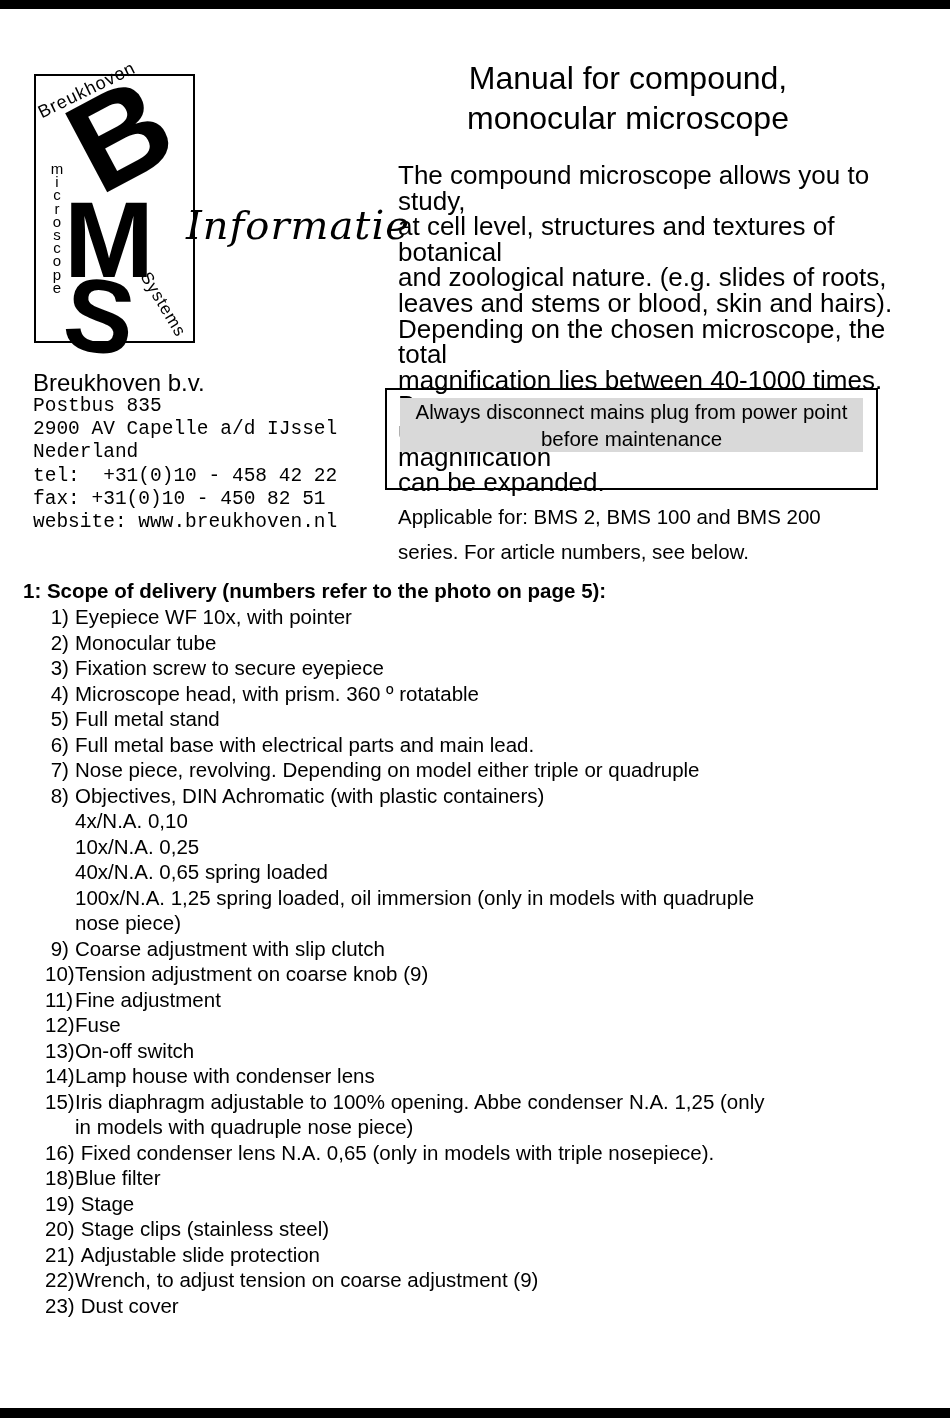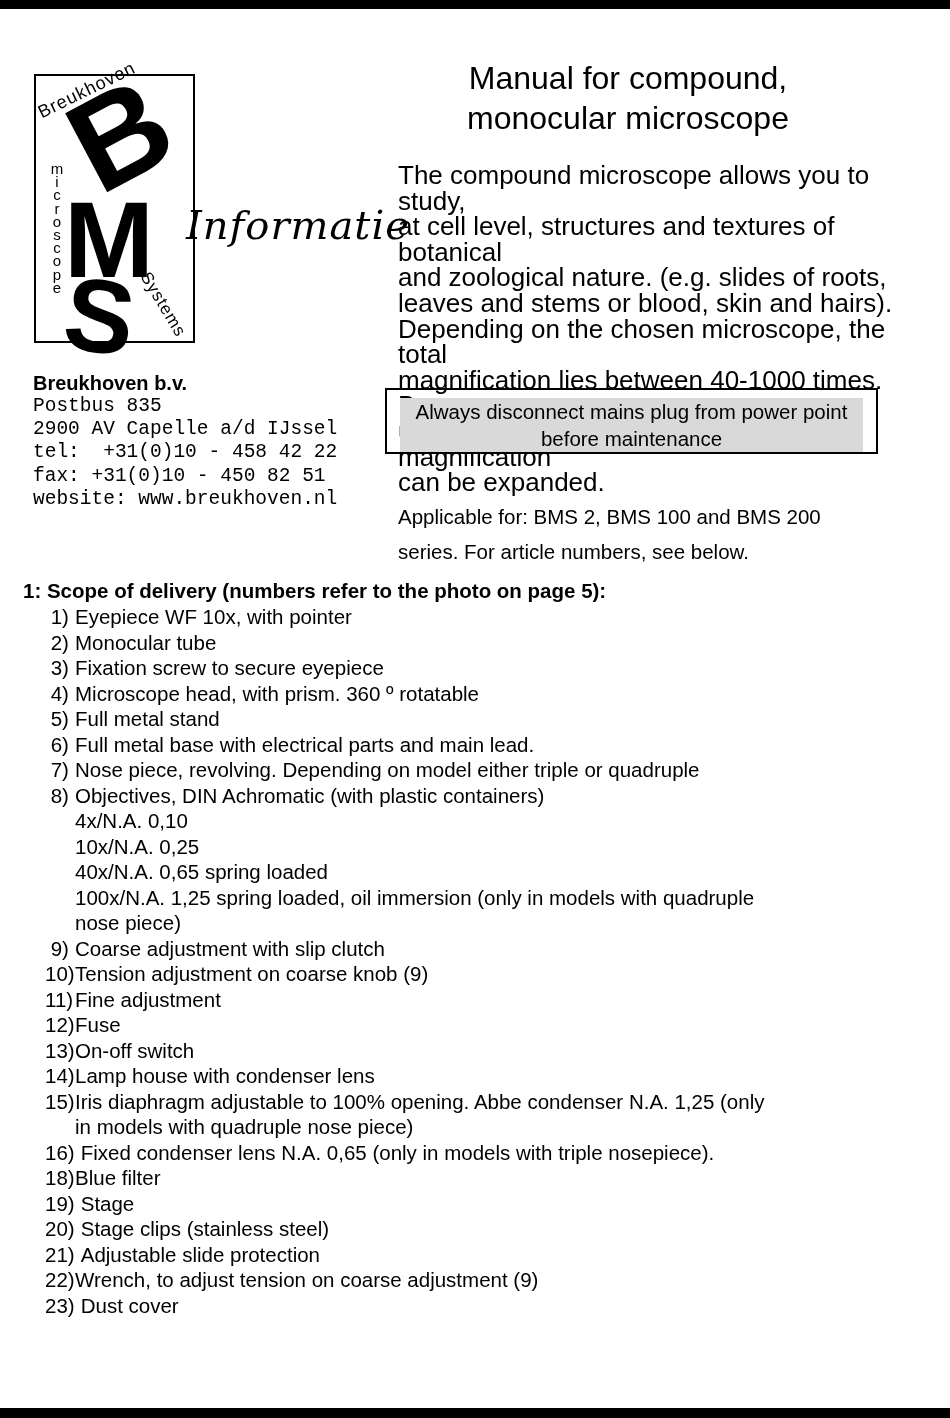--- a/index.html
+++ b/index.html
@@ -37,34 +37,34 @@
   #logo-vertical .vletter{
     position:static;font-size:15px;line-height:13.2px;
   }
   #informatie{
     left:186px;top:202px;font-size:40px;font-style:italic;
     font-family:"DejaVu Serif", serif;letter-spacing:1px;
   }
 
   
   #company{left:33px;top:371px;}
-  #company-name{font-size:20px;font-weight:700;line-height:24px;}
+  #company-name{font-size:24px;font-weight:400;line-height:24px;}
   .addr-line{font-size:19.5px;line-height:23.2px;white-space:pre-wrap;font-family:Liberation Mono, monospace;}
 
   
   #doc-title{
     left:398px;top:58px;width:460px;text-align:center;
     font-size:32px;line-height:40px;white-space:pre-line;
   }
   #intro{
     left:398px;top:163px;width:500px;
     font-size:26px;line-height:25.6px;white-space:pre-line;
   }
   #warning-outer{
-    left:385px;top:388px;width:493px;height:66px;
+    left:385px;top:388px;width:493px;height:102px;
     border:2px solid #000;box-sizing:border-box;
   }
   #warning-inner{
     position:absolute;left:13px;top:8px;right:13px;height:54px;
     background:#d9d9d9;text-align:center;
     font-size:20.5px;line-height:26.5px;white-space:pre-line;padding-top:1px;
     box-sizing:border-box;
   }
   #applicable{
     left:398px;top:499px;width:500px;
@@ -105,20 +105,21 @@
       <span class="vletter">e</span>
     </div>
   <span id="logo-systems">Systems</span>
 </div>
 <div id="informatie" class="abs">Informatie</div>
 
 <div id="company" class="abs">
   <div id="company-name">Breukhoven b.v.</div>
   <div class="addr-line">Postbus 835</div>
   <div class="addr-line">2900 AV Capelle a/d IJssel</div>
+  <div class="addr-line">Nederland</div>
   <div class="addr-line">tel:  +31(0)10 - 458 42 22</div>
   <div class="addr-line">fax: +31(0)10 - 450 82 51</div>
   <div class="addr-line">website: www.breukhoven.nl</div>
 </div>
 
 <div id="doc-title" class="abs">Manual for compound,
 monocular microscope</div>
 <div id="intro" class="abs">The compound microscope allows you to study,
 at cell level, structures and textures of botanical
 and zoological nature. (e.g. slides of roots,

